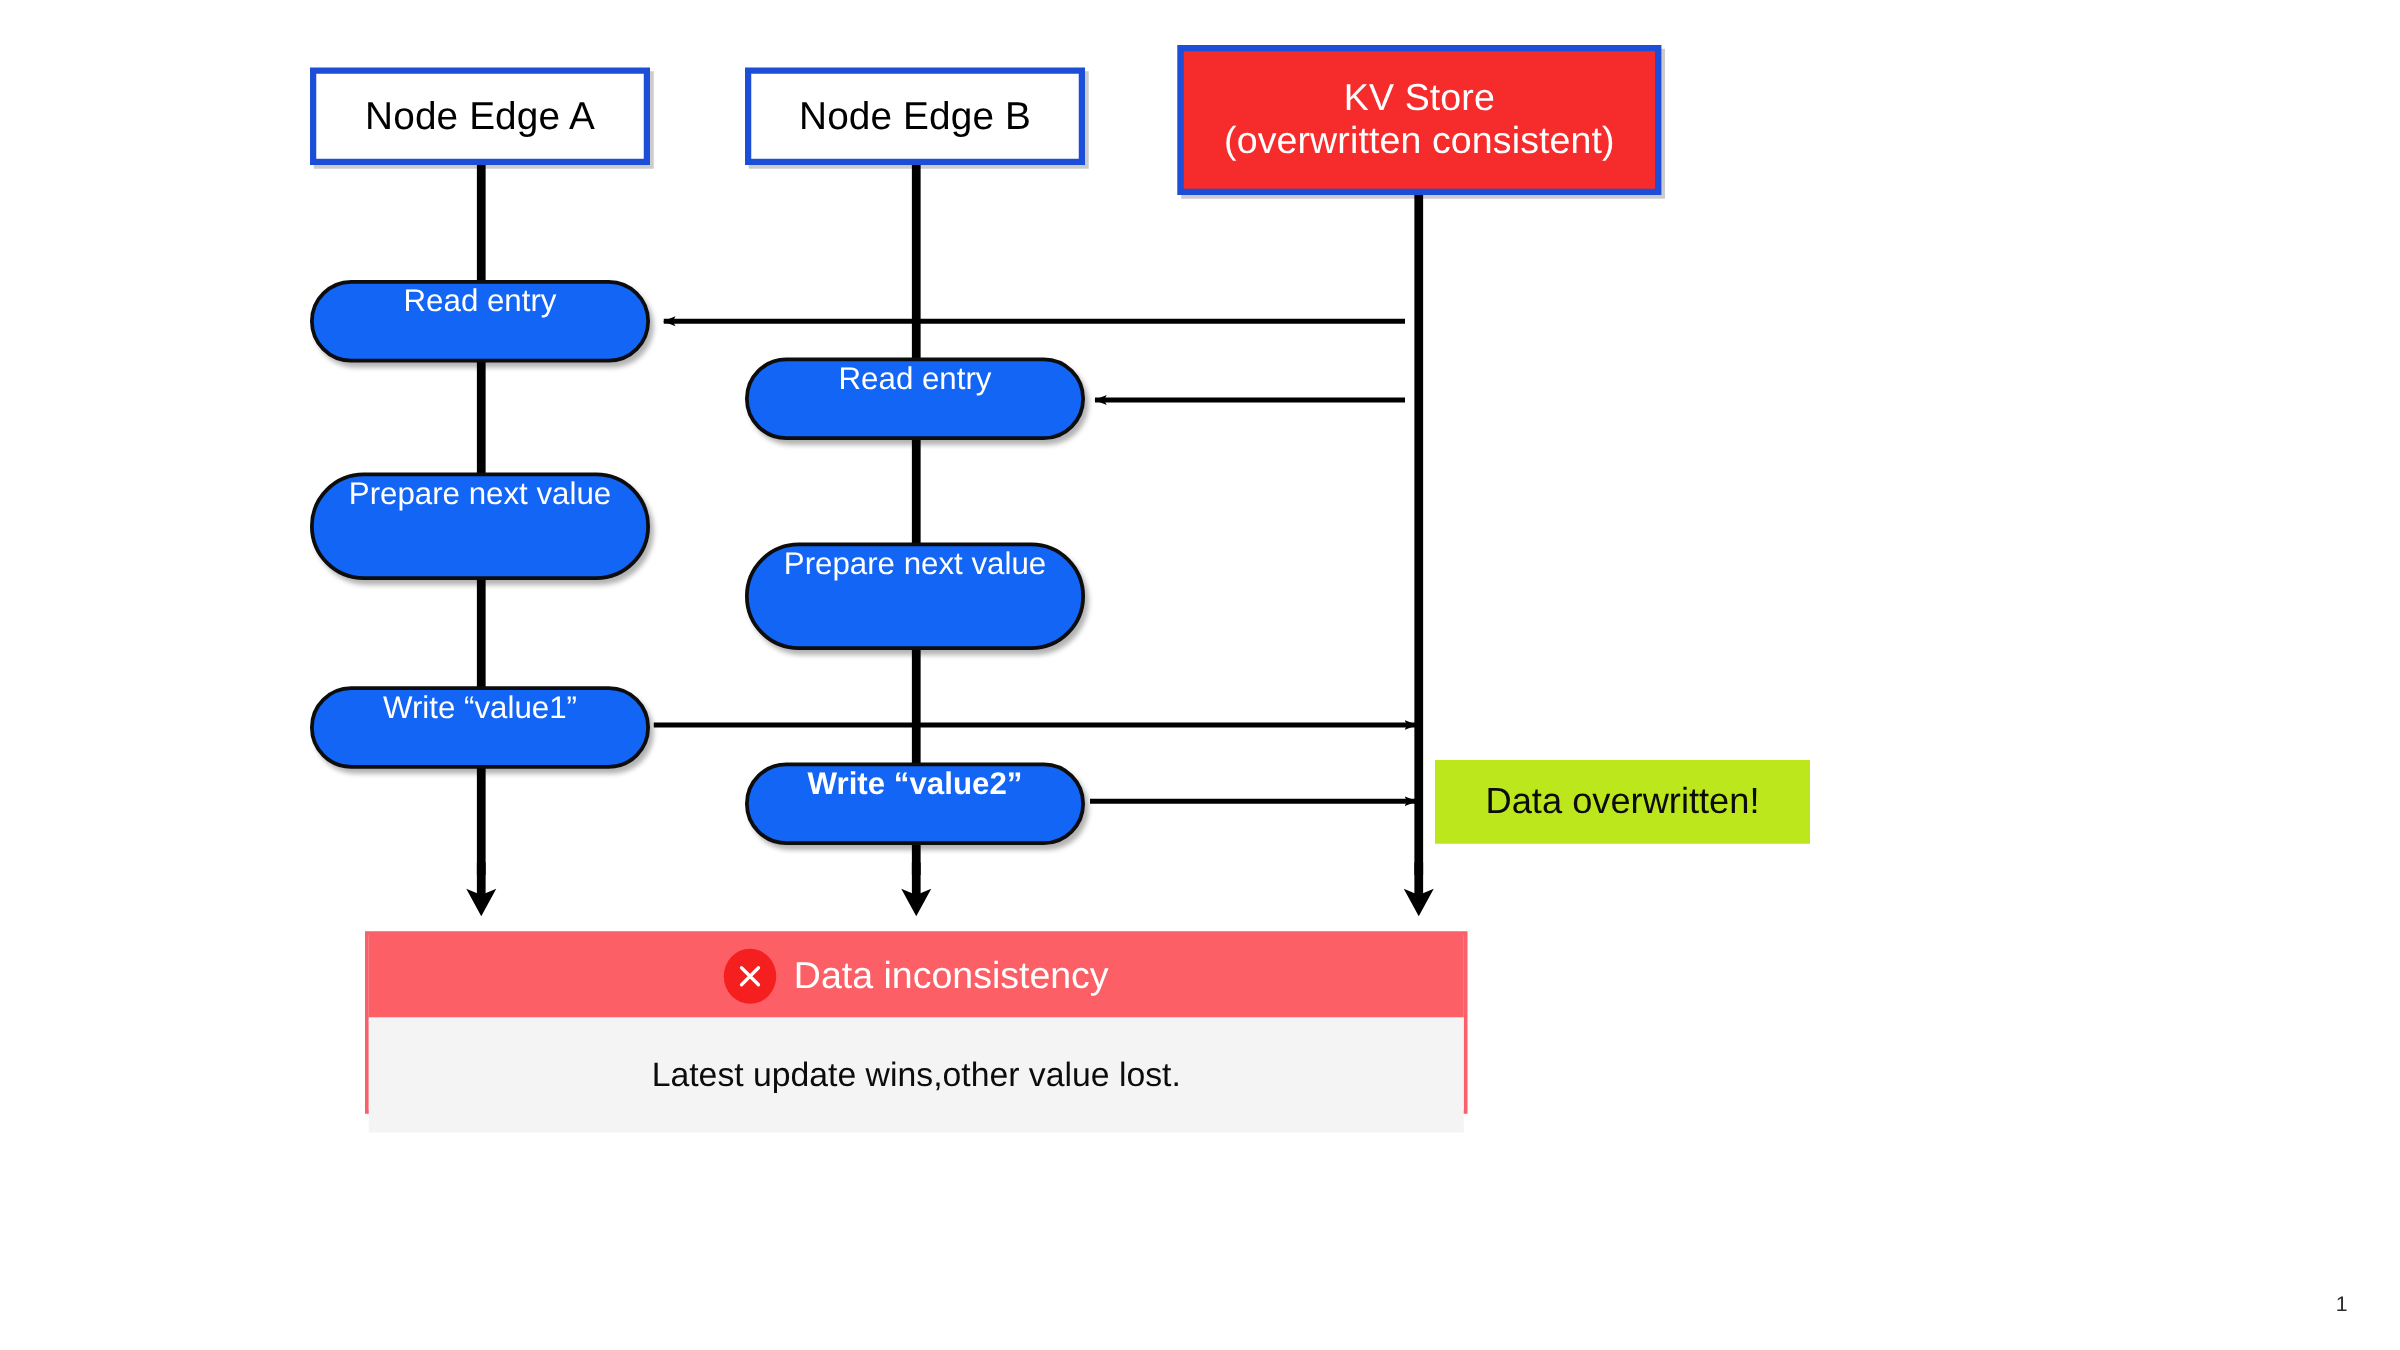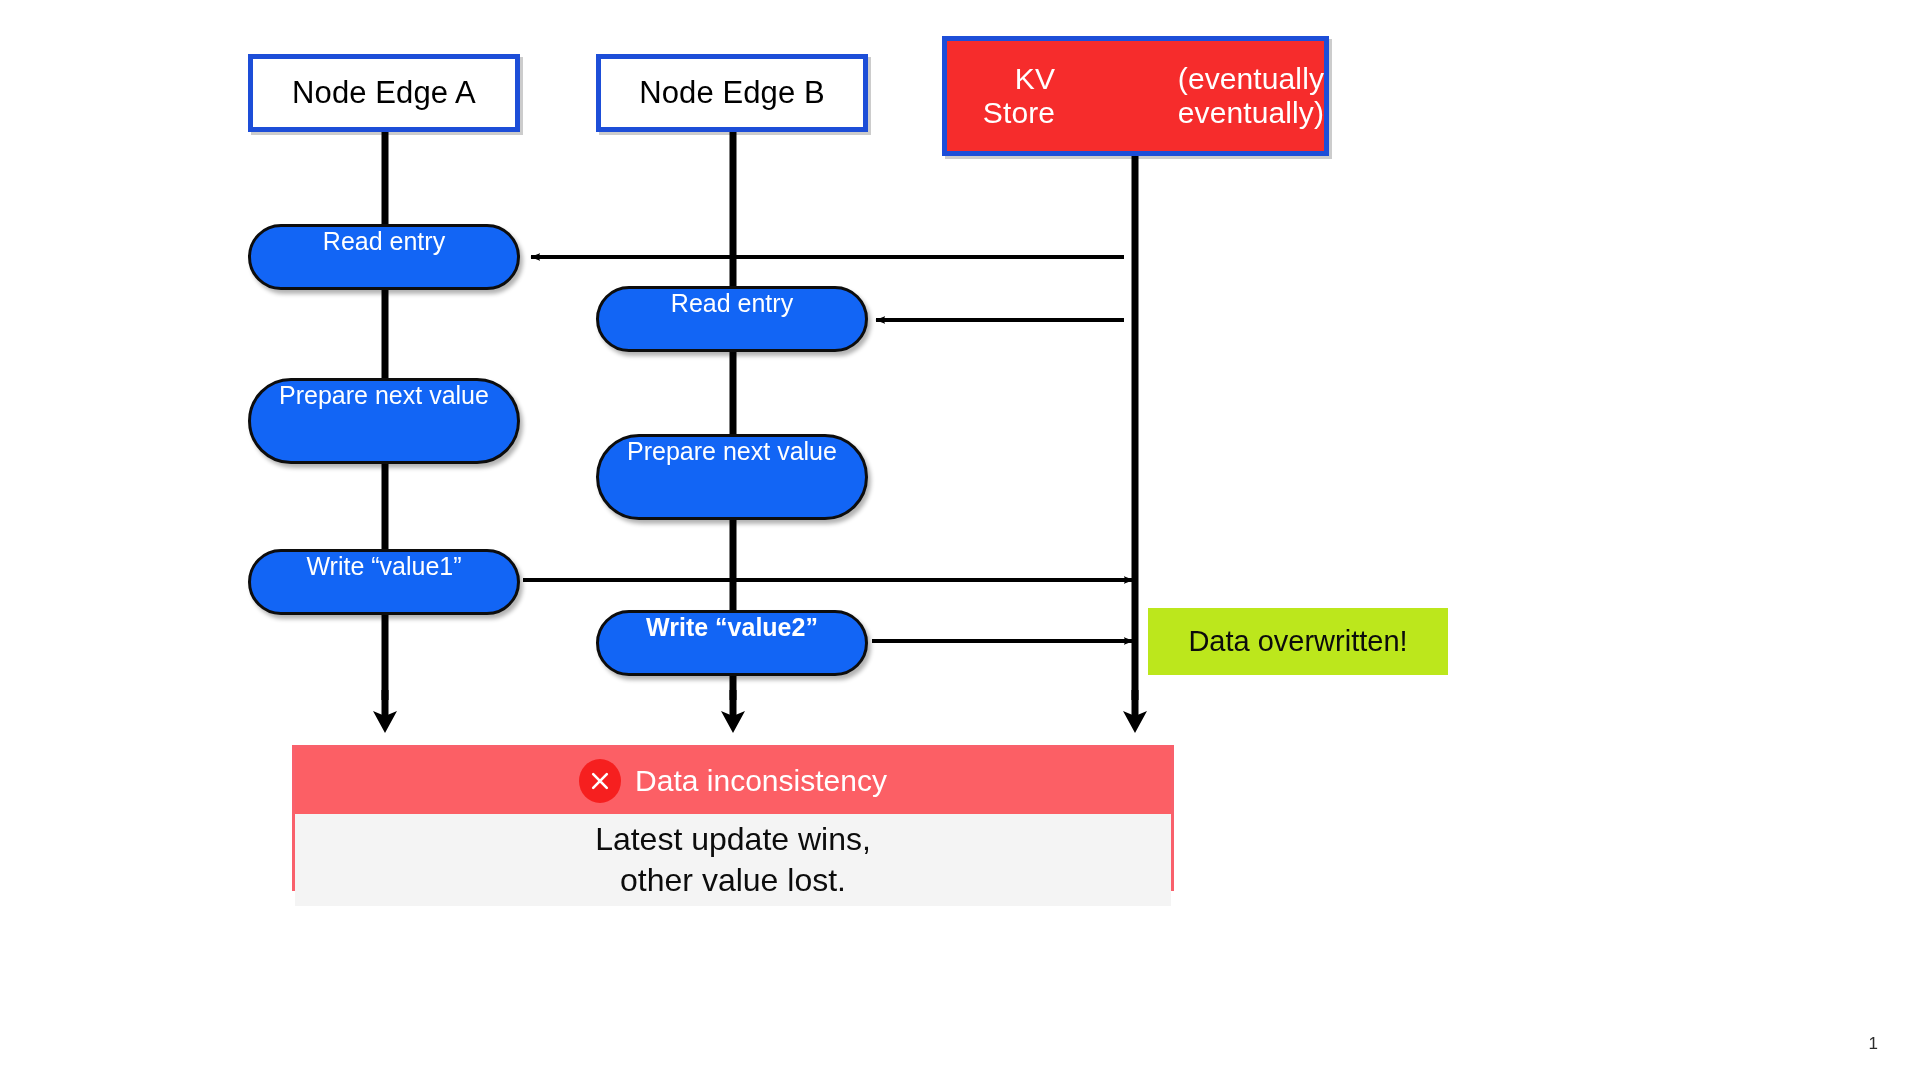--- a/index.html
+++ b/index.html
@@ -116,25 +116,25 @@
     align-items: center;
     justify-content: center;
     flex: 0 0 auto;
   }
   .alert-icon svg { display: block; }
   .alert-body {
     box-sizing: border-box;
     background: #f4f4f4;
     height: 92px;
     display: flex;
-    flex-direction: column;
+    flex-direction: row;
     align-items: center;
     justify-content: center;
     color: #0c0c0c;
-    font-size: 32px;
+    font-size: 27px;
     line-height: 1.28;
     text-align: right;
   }
 
   
   .page-number {
     position: absolute;
     right: 42px;
     bottom: 26px;
     font-size: 17px;
@@ -189,23 +189,23 @@
   </svg>
 
   <div class="participant" style="left:248px; top:54px; width:272px; height:78px;">
     <span class="ptext">Node Edge A</span>
   </div>
 
   <div class="participant" style="left:596px; top:54px; width:272px; height:78px;">
     <span class="ptext">Node Edge B</span>
   </div>
 
-  <div class="participant kv" style="left:942px; top:36px; width:387px; height:120px; flex-direction:row;text-align:right;">
+  <div class="participant kv" style="left:942px; top:36px; width:387px; height:120px; flex-direction:column;">
     <span class="ptext">KV Store</span>
-    <span class="ptext">(eventually eventually)</span>
+    <span class="ptext">(overwritten consistent)</span>
   </div>
 
   <div class="pill" style="left:248px; top:224px; width:272px; height:66px;">
     <span>Read entry</span>
   </div>
 
   <div class="pill" style="left:596px; top:286px; width:272px; height:66px;">
     <span>Read entry</span>
   </div>
 

